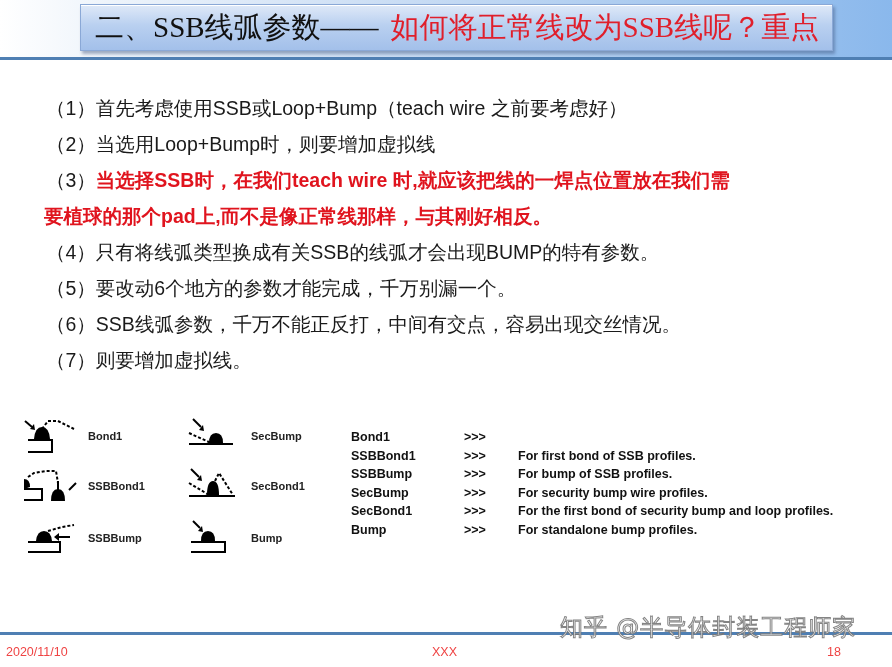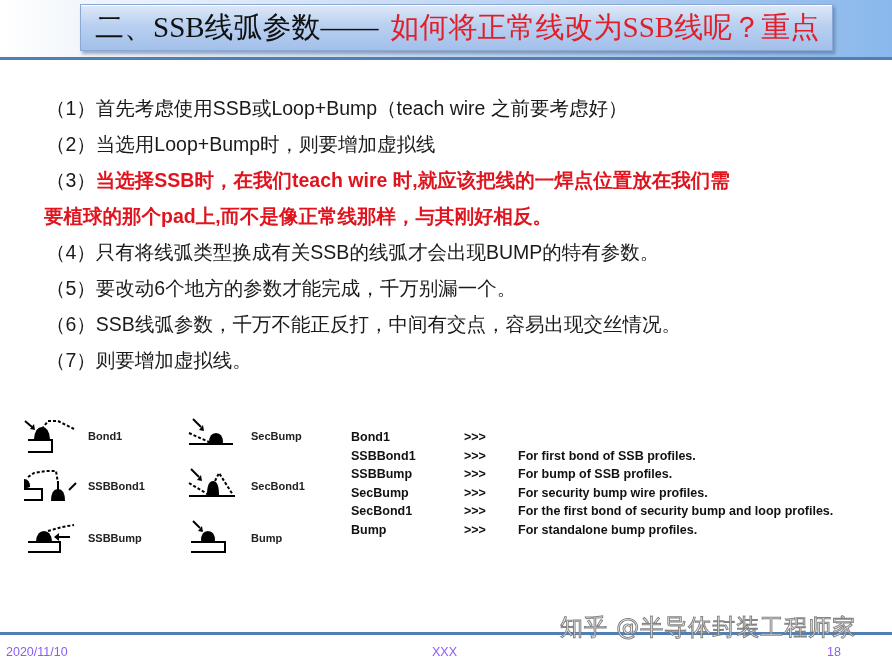--- a/index.html
+++ b/index.html
@@ -47,21 +47,21 @@
   .legend-row { display: flex; height: 18.5px; line-height: 18.5px; font-size: 12.5px; font-weight: bold; color: #111; white-space: nowrap; }
   .legend-term { width: 113px; }
   .legend-arrow { width: 54px; }
   .legend-desc { }
 
   .footer-rule {
     position: absolute; left: 0; top: 632px; width: 892px; height: 3px; background: #4f7fb3;
   }
   .footer {
     position: absolute; left: 0; top: 645px; width: 892px; height: 20px;
-    font-size: 12.5px; color: #8b5cf6;
+    font-size: 12.5px; color: #ef4444;
     font-family: "Liberation Sans", "DejaVu Sans", sans-serif;
     padding-left: 16px;
   }
   .footer-date { position: absolute; left: 6px; top: 0; }
   .footer-center { position: absolute; left: 432px; top: 0; }
   .footer-page { position: absolute; left: 827px; top: 0; }
 
   .watermark {
     position: absolute; left: 560px; top: 612px; font-size: 23px; color: #ffffff;
     -webkit-text-stroke: 1px #777; letter-spacing: 1px; white-space: nowrap;

